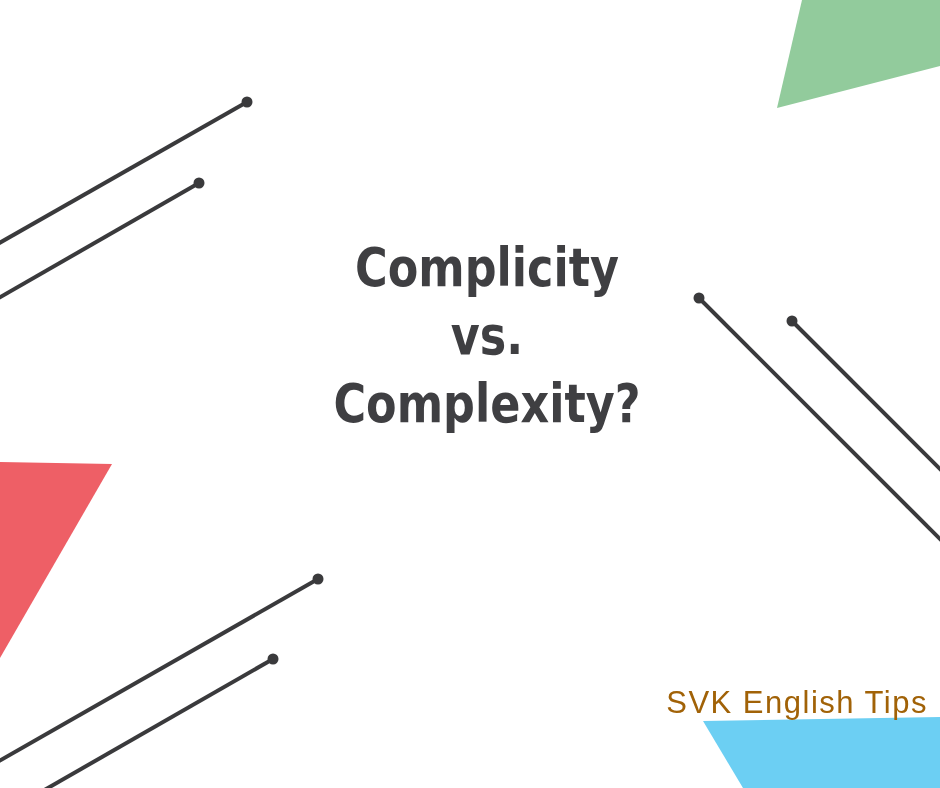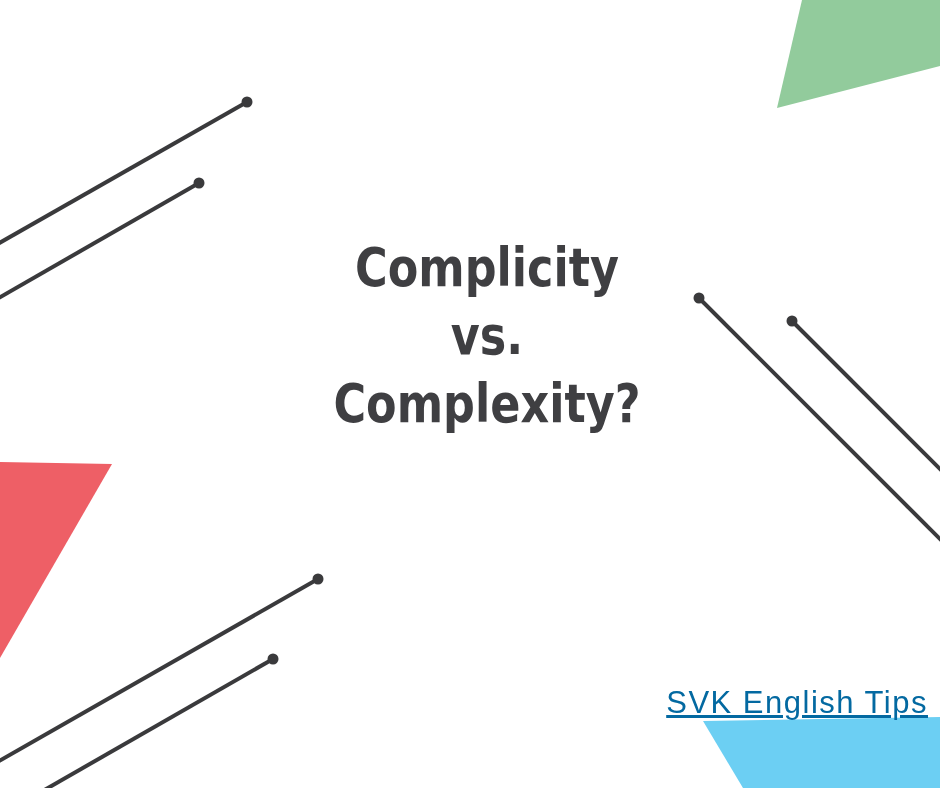--- a/index.html
+++ b/index.html
@@ -74,15 +74,15 @@
     <line x1="792" y1="321" x2="950" y2="479" stroke-width="4" stroke="#3A3A3C"></line>
     <circle cx="792" cy="321" r="5.5" fill="#3A3A3C"></circle>
   </svg>
 
   <div class="title-block" style="color: rgb(63, 63, 66);">
     <div>Complicity</div>
     <div>vs.</div>
     <div>Complexity?</div>
   </div>
 
-  <div class="brand" style="color: #0369a1; text-decoration: underline;">SVK English Tips</div>
+  <div class="brand" style="color: #a16207;">SVK English Tips</div>
 
 </div>
 
 </body></html>

